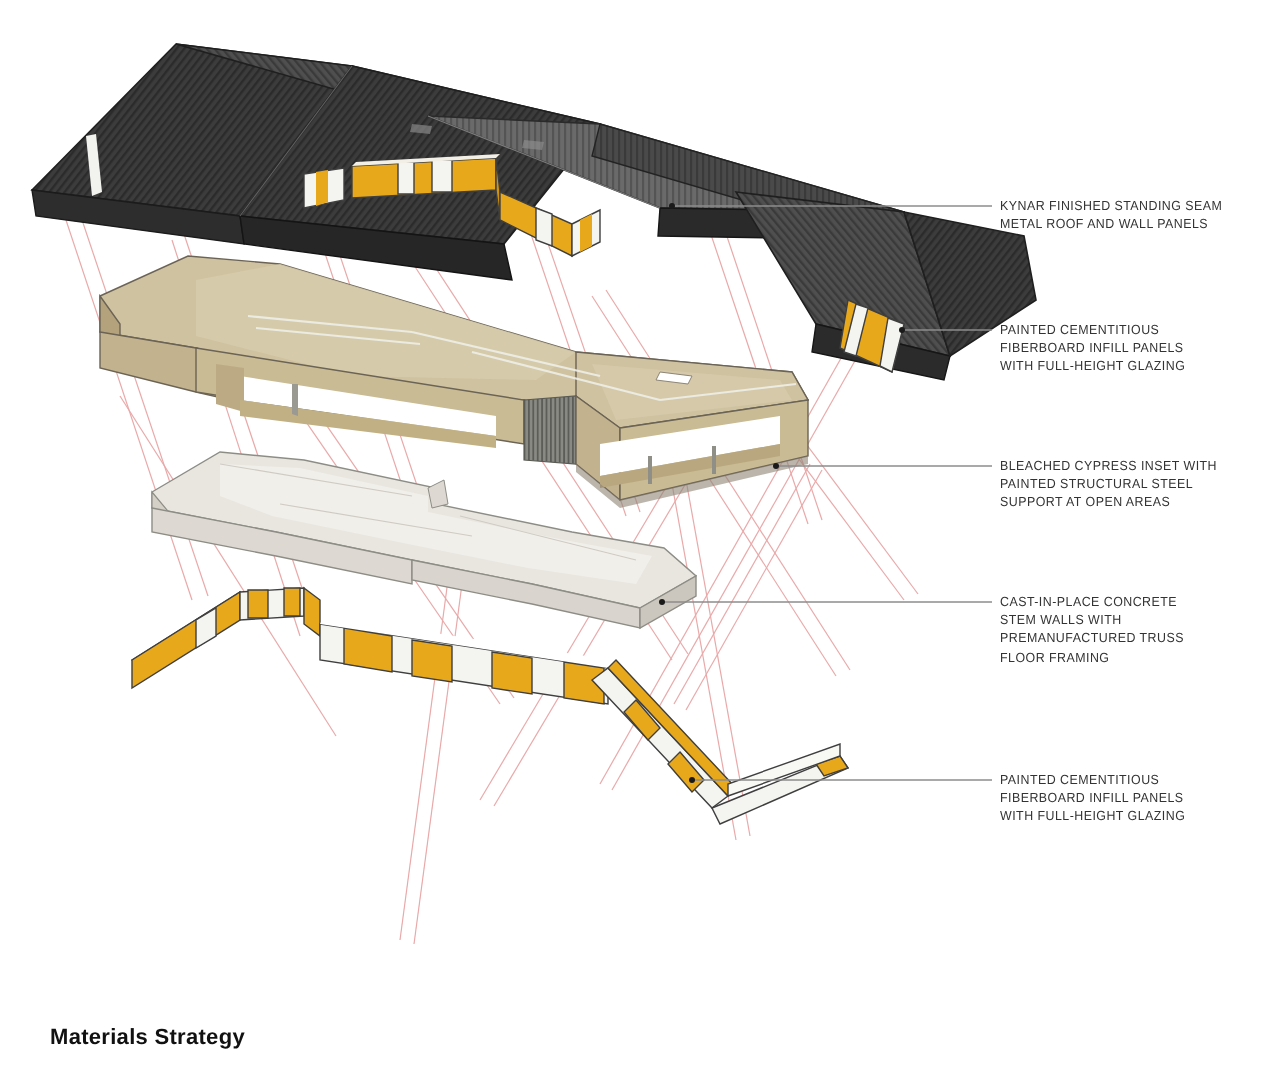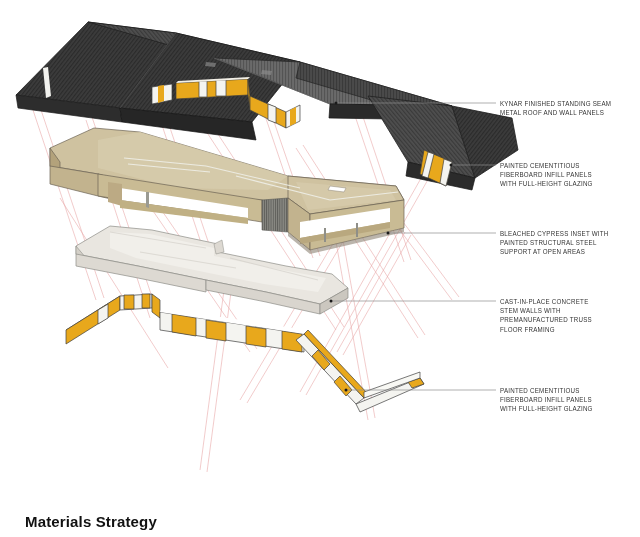--- a/index.html
+++ b/index.html
@@ -49,21 +49,21 @@
     transform-origin: left top;
   }
   .callout-label .cl-line { display: block; }
 
   
   #caption {
     position: absolute;
     left: 25px;
     top: 513px;
     font-family: "Liberation Sans", sans-serif;
-    font-size: 15px;
+    font-size: 11px;
     font-weight: bold;
     letter-spacing: 0.15px;
     color: #111111;
     white-space: nowrap;
   }
 </style>
 </head>
 <body>
 
 <div id="figure-root">

